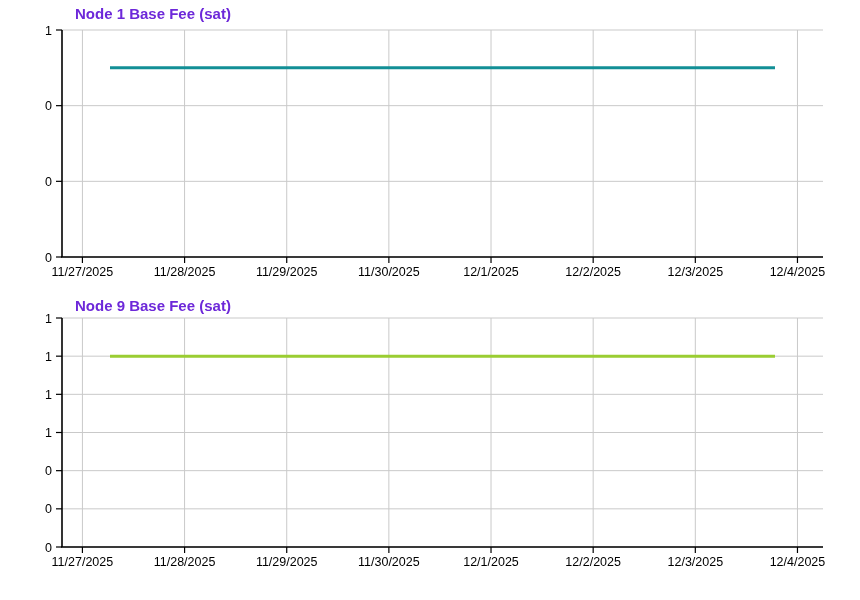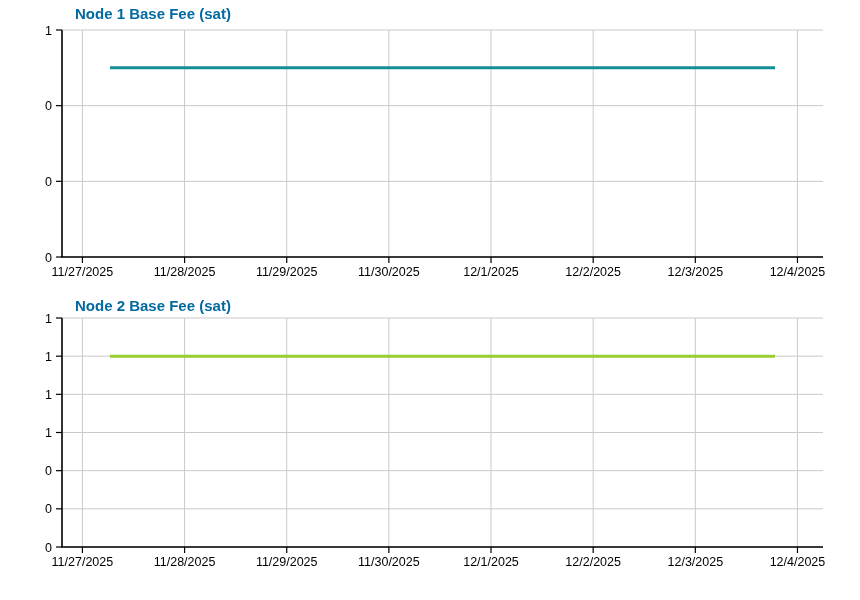--- a/index.html
+++ b/index.html
@@ -1,18 +1,18 @@
 <!DOCTYPE html>
 <html><head>
 <meta charset="utf-8">
 <style>
   html,body{margin:0;padding:0;background:#fff;}
   .canvas{position:relative;width:860px;height:600px;background:#fff;overflow:hidden;
           font-family:"Liberation Sans",sans-serif;}
-  .chart-title{position:absolute;left:75px;font-size:15px;font-weight:bold;color:#0369a1;
+  .chart-title{position:absolute;left:75px;font-size:15px;font-weight:bold;color:#6d28d9;
                white-space:nowrap;}
   #title-node1{top:5px;}
   #title-node2{top:297px;}
   .plot-svg{position:absolute;left:0;width:860px;display:block;}
   #plot-node1{top:0;height:290px;}
   #plot-node2{top:295px;height:305px;}
   .tick-label{font-family:"Liberation Sans",sans-serif;font-size:12.5px;fill:#000;}
 </style>
 </head>
 <body>
@@ -54,21 +54,21 @@
       <text x="491.0201342281879" y="276" text-anchor="middle" class="tick-label">12/1/2025</text>
       <line x1="593.1677852348993" y1="257" x2="593.1677852348993" y2="263" stroke="#000000" stroke-width="1.2"></line>
       <text x="593.1677852348993" y="276" text-anchor="middle" class="tick-label">12/2/2025</text>
       <line x1="695.3154362416108" y1="257" x2="695.3154362416108" y2="263" stroke="#000000" stroke-width="1.2"></line>
       <text x="695.3154362416108" y="276" text-anchor="middle" class="tick-label">12/3/2025</text>
       <line x1="797.4630872483222" y1="257" x2="797.4630872483222" y2="263" stroke="#000000" stroke-width="1.2"></line>
       <text x="797.4630872483222" y="276" text-anchor="middle" class="tick-label">12/4/2025</text>
       <polyline points="110.00939597315437,67.83333333333331 774.9906040268456,67.83333333333331" fill="none" stroke="#128f96" stroke-width="3" stroke-linecap="butt"></polyline>
     </svg>
 
-  <div class="chart-title" id="title-node2">Node 2 Base Fee (sat)</div>
+  <div class="chart-title" id="title-node2">Node 9 Base Fee (sat)</div>
   <svg class="plot-svg" id="plot-node2" viewBox="0 0 860 305">
       <line x1="82.42953020134229" y1="23" x2="82.42953020134229" y2="252" stroke="#c9c9c9" stroke-width="1"></line>
       <line x1="184.57718120805367" y1="23" x2="184.57718120805367" y2="252" stroke="#c9c9c9" stroke-width="1"></line>
       <line x1="286.7248322147651" y1="23" x2="286.7248322147651" y2="252" stroke="#c9c9c9" stroke-width="1"></line>
       <line x1="388.8724832214765" y1="23" x2="388.8724832214765" y2="252" stroke="#c9c9c9" stroke-width="1"></line>
       <line x1="491.0201342281879" y1="23" x2="491.0201342281879" y2="252" stroke="#c9c9c9" stroke-width="1"></line>
       <line x1="593.1677852348993" y1="23" x2="593.1677852348993" y2="252" stroke="#c9c9c9" stroke-width="1"></line>
       <line x1="695.3154362416108" y1="23" x2="695.3154362416108" y2="252" stroke="#c9c9c9" stroke-width="1"></line>
       <line x1="797.4630872483222" y1="23" x2="797.4630872483222" y2="252" stroke="#c9c9c9" stroke-width="1"></line>
       <line x1="62" y1="23" x2="823" y2="23" stroke="#c9c9c9" stroke-width="1"></line>

